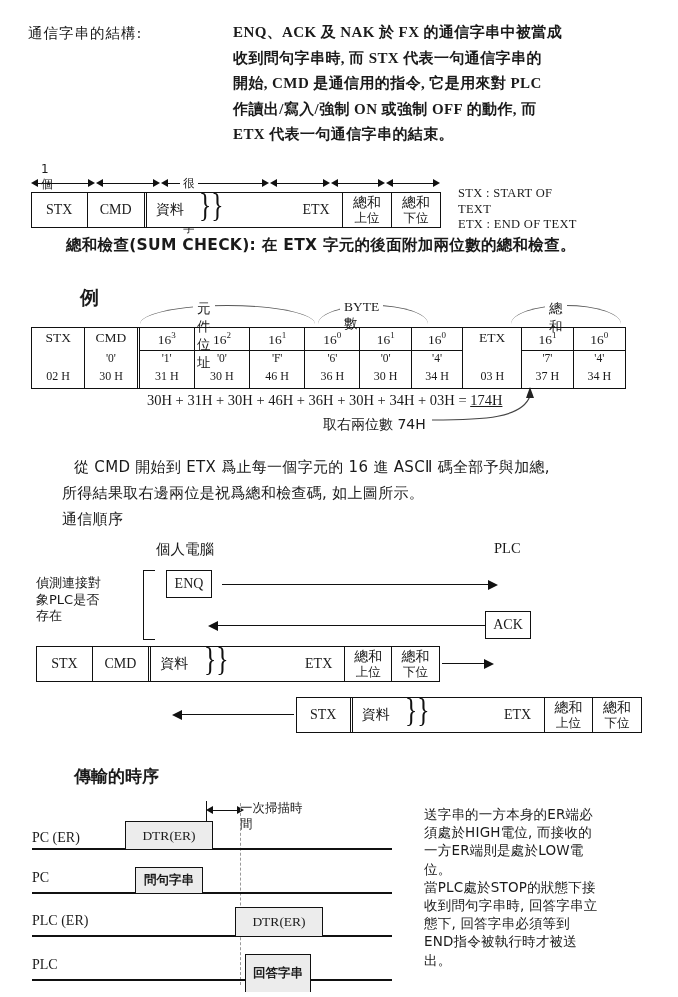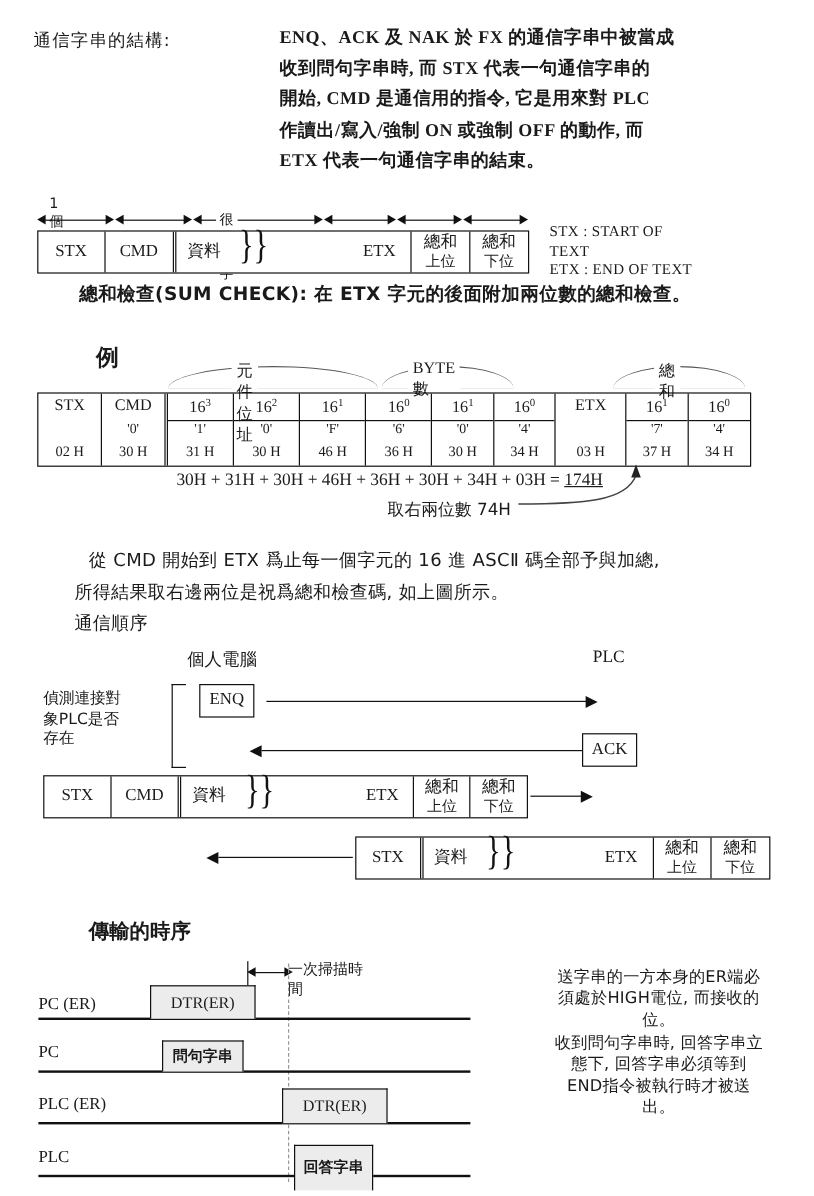--- a/index.html
+++ b/index.html
@@ -71,21 +71,21 @@
   #timing{position:absolute;left:0;top:755px;width:430px;height:242px;}
   .wave-label{position:absolute;font-size:14px;text-align:right;}
   .base{position:absolute;height:1.6px;background:#111;}
   .pulse{position:absolute;box-sizing:border-box;border:1.5px solid #111;border-bottom:none;
          background:#ececec;display:flex;align-items:center;justify-content:center;
          font-size:13.5px;white-space:nowrap;}
   .pulse.cjklbl{font-weight:bold;font-size:12.5px;}
   .vdash{position:absolute;width:1px;border-left:1px dashed #999;}
 
   #rtext{position:absolute;left:424px;top:805px;width:250px;font-size:13.5px;line-height:18.2px;letter-spacing:.2px;}
-  #rtext div{white-space:nowrap;text-align:center;}
+  #rtext div{white-space:nowrap;}
 </style>
 </head>
 <body>
 
 <div class="abs" id="intro">
   <div class="lbl cjk">通信字串的結構:</div>
   <div class="body">
     <div>ENQ、ACK 及 NAK 於 FX 的通信字串中被當成</div>
     <div>收到問句字串時, 而 STX 代表一句通信字串的</div>
     <div>開始, CMD 是通信用的指令, 它是用來對 PLC</div>
@@ -359,18 +359,20 @@
   <div class="pulse" style="left:235px;top:152px;width:88px;height:29px;">DTR(ER)</div>
 
   <div class="wave-label" style="left:32px;top:202px;">PLC</div>
   <div class="base" style="left:32px;top:224px;width:360px;"></div>
   <div class="pulse cjklbl cjk" style="left:245px;top:199px;width:66px;height:38px;">回答字串</div>
 </div>
 
 <div id="rtext" class="cjk">
   <div>送字串的一方本身的ER端必</div>
   <div>須處於HIGH電位, 而接收的</div>
+  <div>一方ER端則是處於LOW電</div>
   <div>位。</div>
+  <div>當PLC處於STOP的狀態下接</div>
   <div>收到問句字串時, 回答字串立</div>
   <div>態下, 回答字串必須等到</div>
   <div>END指令被執行時才被送</div>
   <div>出。</div>
 </div>
 
 </body></html>

